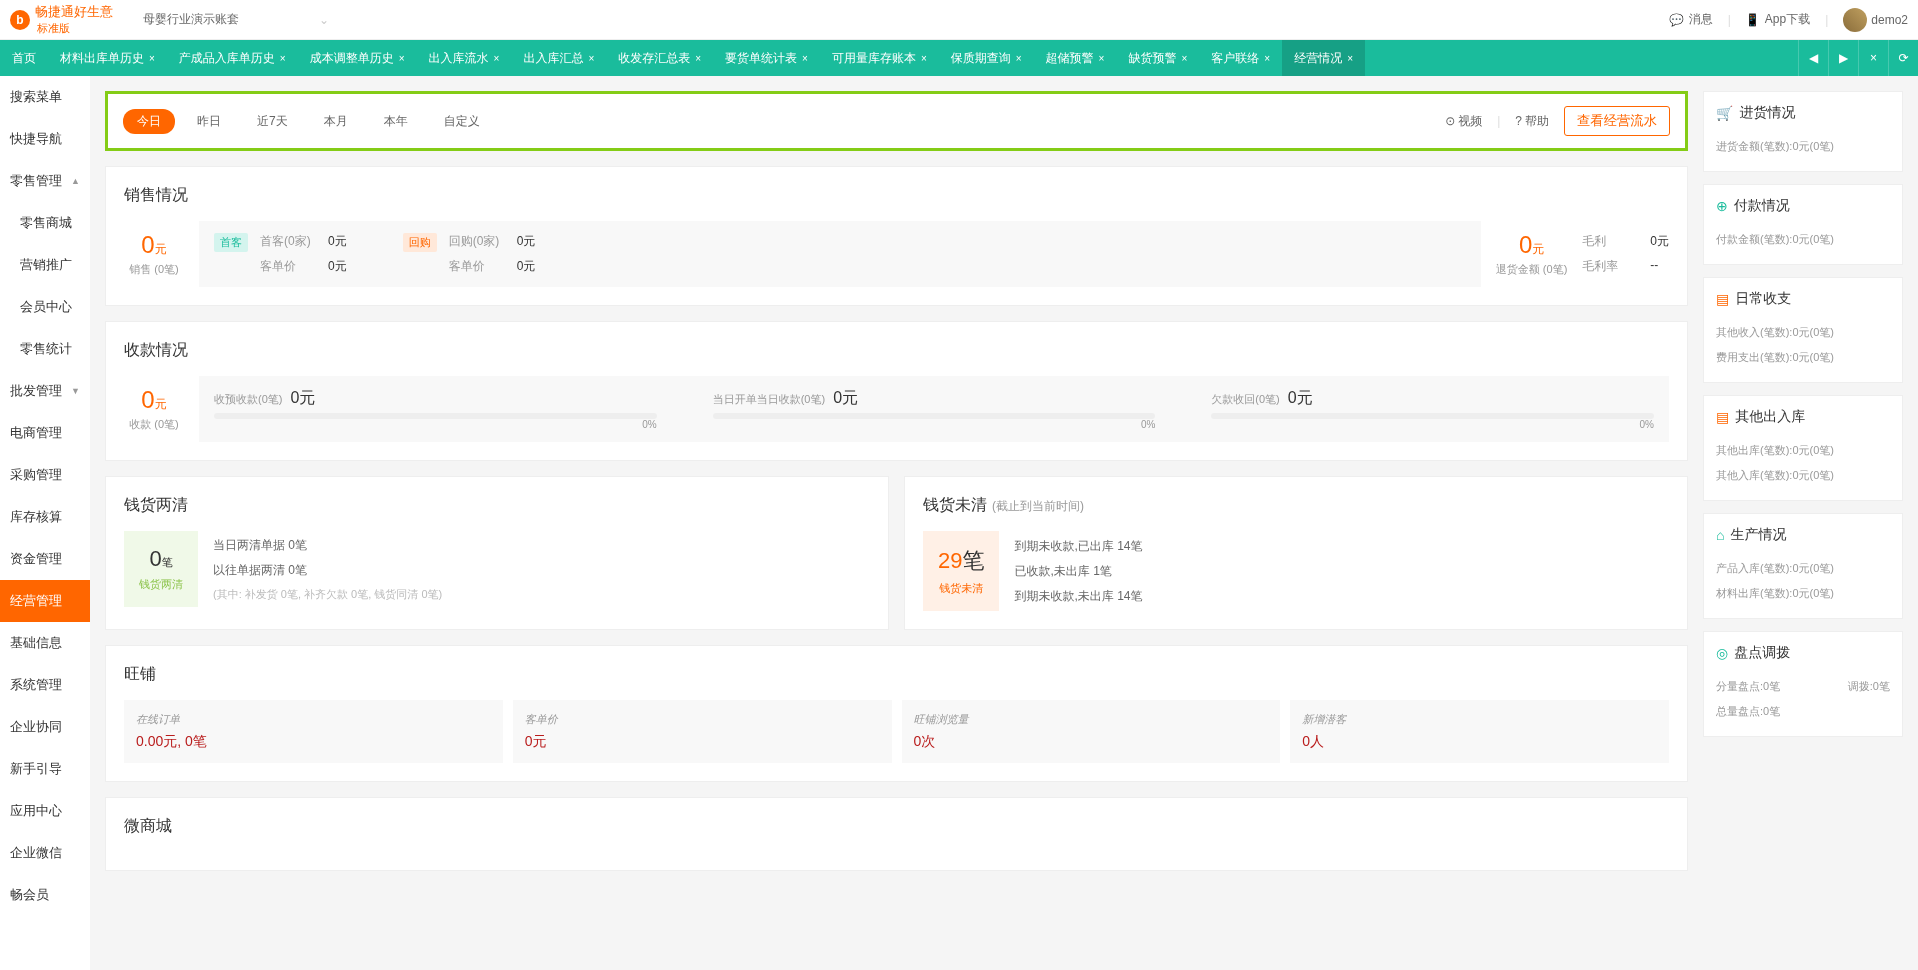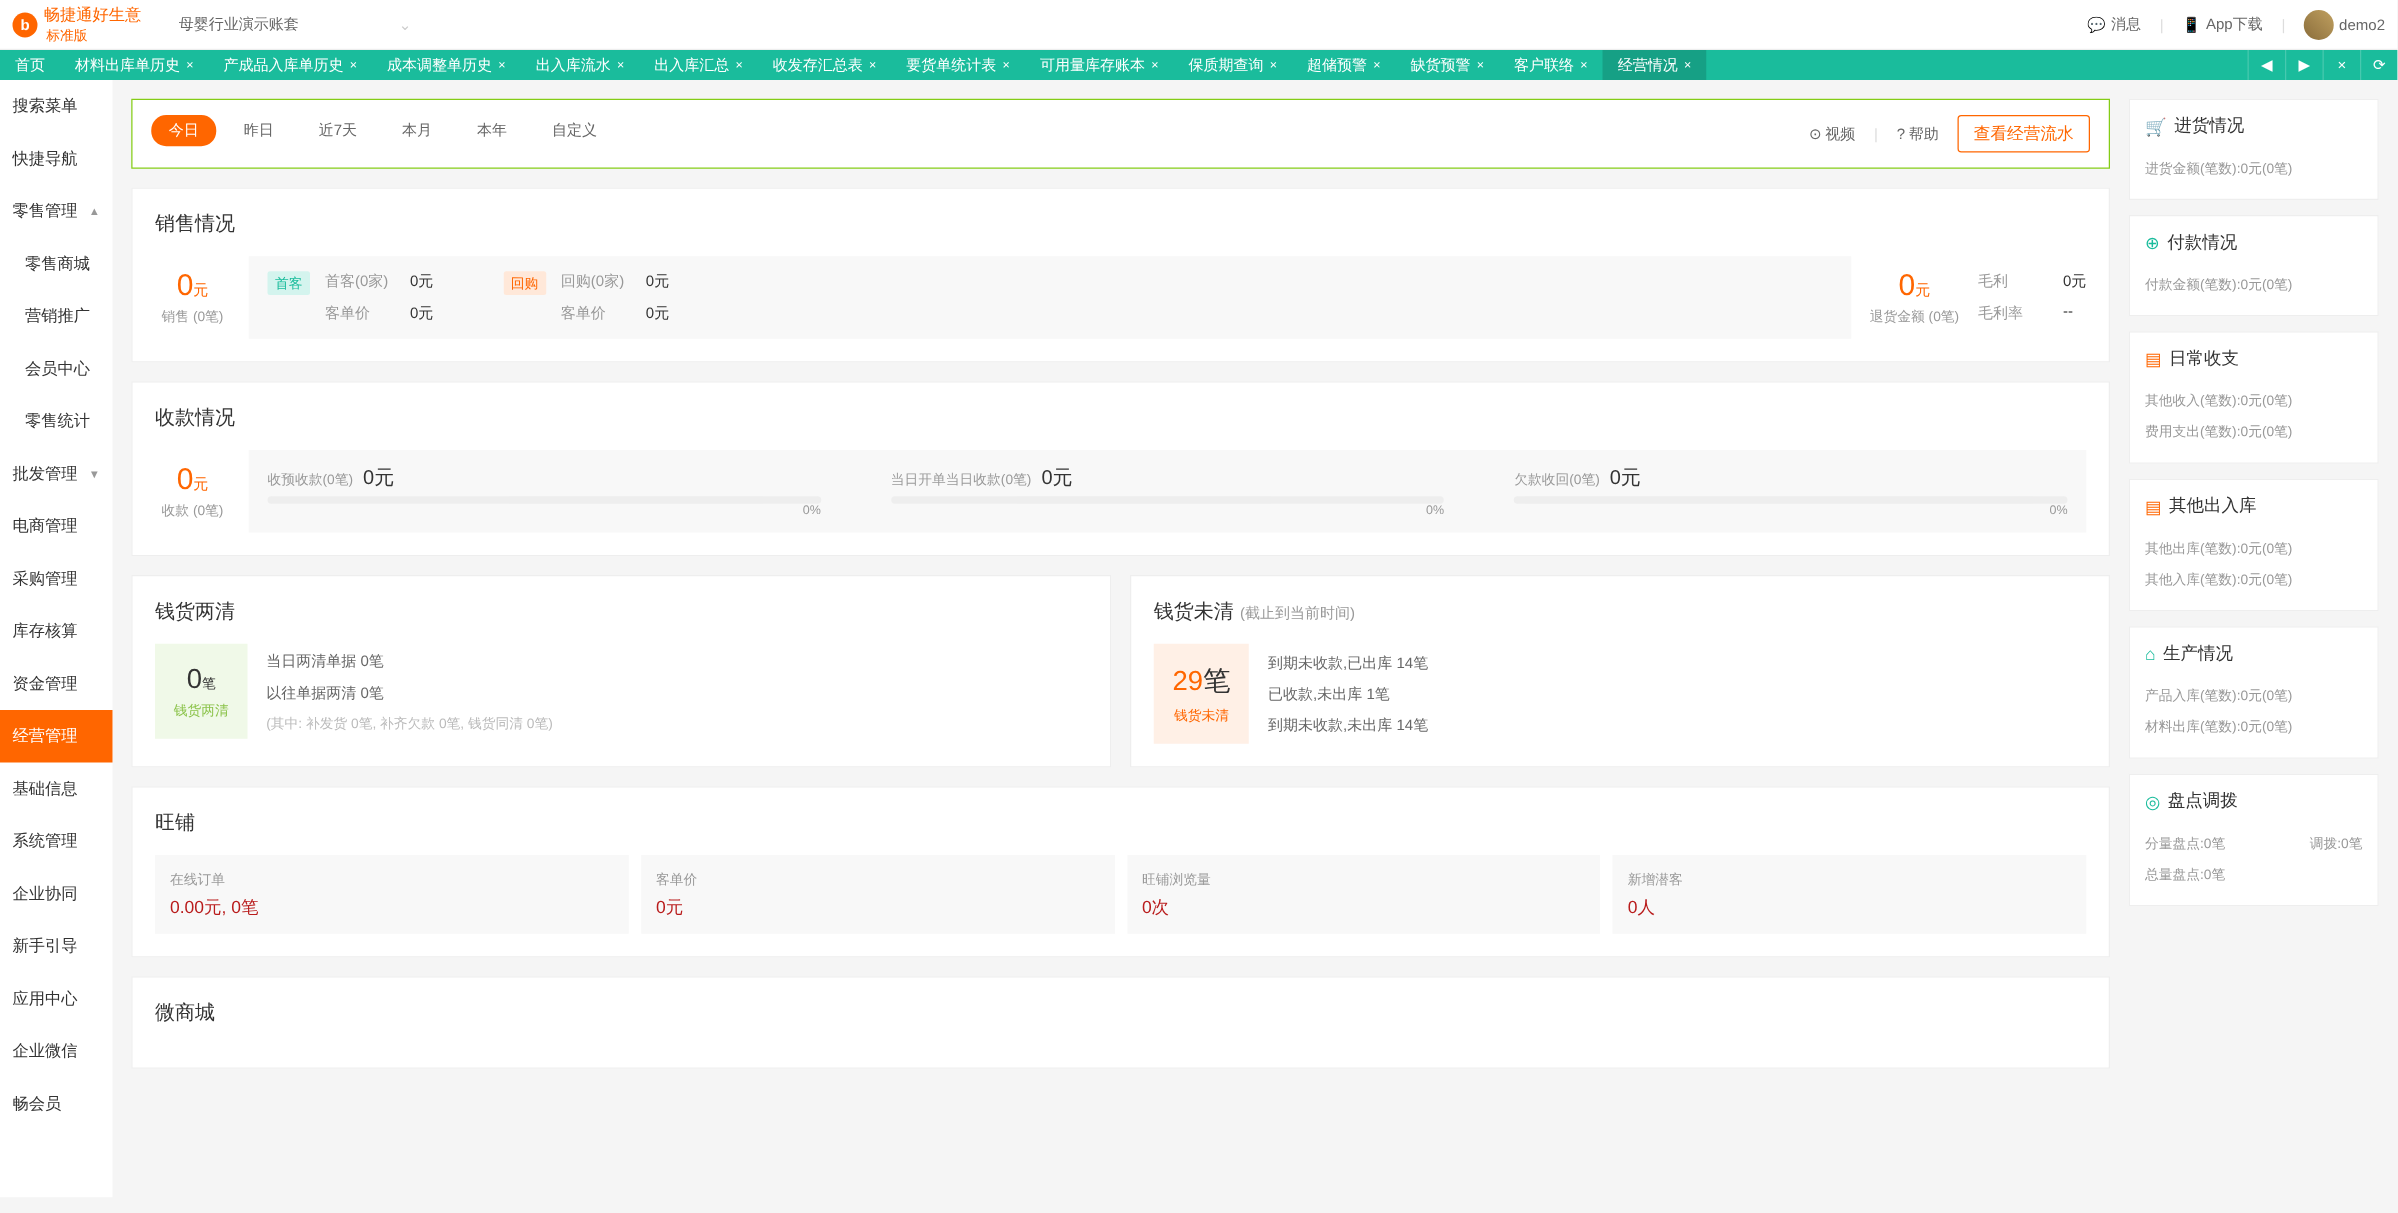--- a/index.html
+++ b/index.html
@@ -6,35 +6,35 @@
 body { font-family: "Microsoft YaHei", Arial, sans-serif; font-size: 12px; background: #f5f5f5; color: #333; }
 .top-bar { height: 40px; background: #fff; border-bottom: 1px solid #eee; display: flex; align-items: center; padding: 0 10px; }
 .logo { display: flex; align-items: center; margin-right: 20px; }
 .logo-icon { width: 20px; height: 20px; background: #ff6600; border-radius: 50%; margin-right: 5px; display: flex; align-items: center; justify-content: center; color: #fff; font-weight: bold; }
 .logo-text { color: #ff6600; font-size: 13px; }
 .logo-sub { color: #ff6600; font-size: 11px; margin-left: 2px; }
 .account-select { color: #666; padding: 5px 10px; display: flex; align-items: center; }
 .top-right { margin-left: auto; display: flex; align-items: center; gap: 15px; color: #666; }
 .top-right-item { display: flex; align-items: center; gap: 4px; cursor: pointer; }
 .avatar { width: 24px; height: 24px; border-radius: 50%; background: linear-gradient(45deg, #8a6d3b, #c0a060); }
-.nav-tabs { height: 24px; background: #1abc9c; display: flex; align-items: center; overflow: hidden; }
+.nav-tabs { height: 36px; background: #1abc9c; display: flex; align-items: flex-start; overflow: hidden; }
 .nav-tab { padding: 0 12px; height: 36px; display: flex; align-items: center; color: #fff; font-size: 12px; cursor: pointer; white-space: nowrap; position: relative; }
 .nav-tab.active { background: #16a085; }
 .nav-tab .close { margin-left: 5px; font-size: 10px; }
 .nav-controls { margin-left: auto; display: flex; }
 .nav-ctrl-btn { width: 30px; height: 36px; display: flex; align-items: center; justify-content: center; color: #fff; background: #1abc9c; border-left: 1px solid rgba(255,255,255,0.2); cursor: pointer; }
 .main-layout { display: flex; }
 .sidebar { width: 90px; background: #fff; min-height: calc(100vh - 76px); }
 .sidebar-item { padding: 12px 10px; color: #333; cursor: pointer; font-size: 13px; display: flex; align-items: center; justify-content: space-between; }
 .sidebar-item.active { background: #ff6600; color: #fff; }
 .sidebar-item .arrow { font-size: 9px; color: #999; }
 .content { flex: 1; padding: 15px; display: flex; gap: 15px; }
 .main-col { flex: 1; display: flex; flex-direction: column; gap: 15px; }
 .right-col { width: 200px; display: flex; flex-direction: column; gap: 12px; }
-.toolbar { background: #fff; padding: 12px 15px; display: flex; align-items: flex-start; border: 1px solid #84cc16; }
+.toolbar { background: #fff; padding: 12px 15px; display: flex; align-items: center; border: 3px solid #84cc16; }
 .time-filter { display: flex; gap: 8px; align-items: center; }
 .time-btn { padding: 4px 14px; border-radius: 12px; cursor: pointer; color: #666; }
 .time-btn.active { background: #ff6600; color: #fff; }
 .toolbar-right { margin-left: auto; display: flex; align-items: center; gap: 15px; }
 .toolbar-link { color: #666; cursor: pointer; display: flex; align-items: center; gap: 3px; }
 .view-flow-btn { border: 1px solid #ff6600; color: #ff6600; padding: 5px 12px; border-radius: 3px; cursor: pointer; background: #fff; }
 .panel { background: #fff; padding: 18px; border: 1px solid #eee; }
 .panel-title { font-size: 16px; color: #333; margin-bottom: 15px; }
 .sales-row { display: flex; align-items: center; gap: 15px; }
 .big-num-box { text-align: center; min-width: 60px; }
@@ -55,21 +55,21 @@
 .green-num { font-size: 22px; color: #333; }
 .green-num .unit { font-size: 11px; }
 .green-label { color: #8bc34a; font-size: 11px; margin-top: 5px; }
 .orange-box { background: #fff0e6; padding: 15px; text-align: center; min-width: 70px; }
 .orange-num { font-size: 22px; color: #ff6600; }
 .orange-label { color: #ff6600; font-size: 11px; margin-top: 5px; }
 .detail-lines { display: flex; flex-direction: column; gap: 8px; color: #666; font-size: 12px; }
 .subtitle-gray { color: #999; font-size: 12px; margin-left: 5px; text-align: center; }
 .shop-grid { display: flex; gap: 10px; }
 .shop-cell { flex: 1; background: #f8f8f8; padding: 12px; }
-.shop-cell-label { color: #999; font-size: 11px; margin-bottom: 6px; }
+.shop-cell-label { color: #999; font-size: 11px; margin-bottom: 6px; font-style: italic; }
 .shop-cell-val { color: #b91c1c; font-size: 14px; }
 .side-panel { background: #fff; border: 1px solid #eee; padding: 12px; }
 .side-panel-title { display: flex; align-items: center; gap: 6px; color: #333; font-size: 14px; margin-bottom: 12px; }
 .side-icon { color: #ff6600; font-size: 14px; }
 .side-icon.teal { color: #1abc9c; }
 .side-line { color: #999; font-size: 11px; padding: 5px 0; }
 .progress-bar { height: 6px; background: #eee; border-radius: 3px; margin-top: 3px; position: relative; }
 .progress-pct { text-align: right; font-size: 10px; color: #999; }
 .receipt-item { flex: 1; }
 .receipt-label { font-size: 11px; color: #999; margin-bottom: 3px; }

